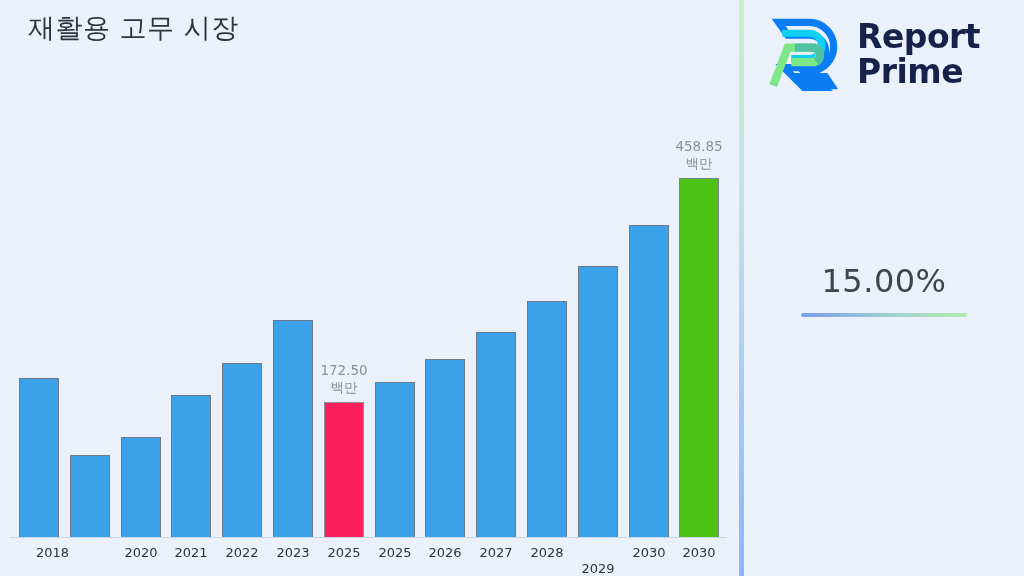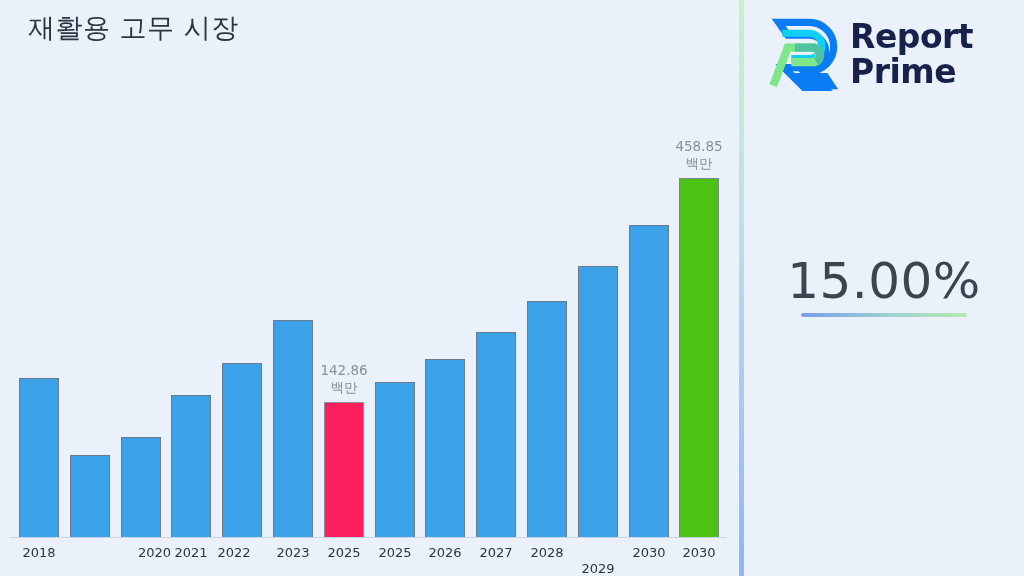--- a/index.html
+++ b/index.html
@@ -97,40 +97,40 @@
     width: 280px; height: 576px;
     background: #eaf1fb;
   }
 
   #logo-block {
     position: absolute;
     left: 20px; top: 8px;
     width: 248px; height: 92px;
     display: flex;
     align-items: center;
-    gap: 8px;
+    gap: 15px;
   }
   #logo-mark { width: 78px; height: 74px; flex: none; }
   #logo-wordmark {
     font-size: 33px;
     line-height: 35px;
     font-weight: bold;
     color: #17224b;
     letter-spacing: -0.5px;
   }
   #logo-wordmark div { display: block; }
 
   #cagr-block {
     position: absolute;
     left: 0; top: 255px;
     width: 280px;
     text-align: center;
   }
   #cagr-value {
-    font-size: 50px;
+    font-size: 32px;
     line-height: 52px;
     color: #3c4450;
     font-weight: 400;
     letter-spacing: 0.5px;
   }
   #cagr-rule {
     width: 166px;
     height: 4px;
     margin: 6px auto 5px auto;
     background: linear-gradient(to right, #7a9ceb 0%, #9fd3cf 55%, #b6e8b0 100%);
@@ -163,38 +163,38 @@
           <div class="bar pink" title="2024: 172.5" style="left: 324px; width: 40px; height: 135px; bottom: 39px; position: absolute; background-color: rgb(251, 31, 94);"></div>
           <div class="bar blue" title="2025: 198.4" style="left: 375px; width: 40px; height: 155px; bottom: 39px; position: absolute; background-color: rgb(59, 161, 232);"></div>
           <div class="bar blue" title="2026: 228.2" style="left: 425px; width: 40px; height: 178px; bottom: 39px; position: absolute; background-color: rgb(59, 161, 232);"></div>
           <div class="bar blue" title="2027: 262.4" style="left: 476px; width: 40px; height: 205px; bottom: 39px; position: absolute; background-color: rgb(59, 161, 232);"></div>
           <div class="bar blue" title="2028: 301.8" style="left: 527px; width: 40px; height: 236px; bottom: 39px; position: absolute; background-color: rgb(59, 161, 232);"></div>
           <div class="bar blue" title="2029: 347" style="left: 578px; width: 40px; height: 271px; bottom: 39px; position: absolute; background-color: rgb(59, 161, 232);"></div>
           <div class="bar blue" title="2030: 399" style="left: 629px; width: 40px; height: 312px; bottom: 39px; position: absolute; background-color: rgb(59, 161, 232);"></div>
           <div class="bar green" title="2031: 458.85" style="left: 679px; width: 40px; height: 359px; bottom: 39px; position: absolute; background-color: rgb(76, 194, 20);"></div>
         </div>
       <div id="ticks-layer">
-          <div class="x-tick" style="left: 9px;">2018</div>
+          <div class="x-tick" style="left: 9px; text-align: right;">2018</div>
           <div class="x-tick" style="left: 60px; margin-top: 44px;">2019</div>
-          <div class="x-tick" style="left: 111px; text-align: right;">2020</div>
+          <div class="x-tick" style="left: 111px;">2020</div>
           <div class="x-tick" style="left: 161px;">2021</div>
-          <div class="x-tick" style="left: 204px;">2022</div>
+          <div class="x-tick" style="left: 212px;">2022</div>
           <div class="x-tick" style="left: 263px;">2023</div>
           <div class="x-tick" style="left: 314px;">2025</div>
           <div class="x-tick" style="left: 365px;">2025</div>
           <div class="x-tick" style="left: 415px;">2026</div>
           <div class="x-tick" style="left: 466px;">2027</div>
           <div class="x-tick" style="left: 517px; text-align: center;">2028</div>
           <div class="x-tick" style="left: 568px; margin-top: 16px;">2029</div>
           <div class="x-tick" style="left: 619px;">2030</div>
           <div class="x-tick" style="left: 669px;">2030</div>
         </div>
       <div id="annotations-layer">
           <div class="bar-label" style="left: 284px; top: 362px;">
-            <div>142.86</div>
+            <div>172.50</div>
             <div>백만</div>
           </div>
           <div class="bar-label" style="left: 639px; top: 138px;">
             <div>458.85</div>
             <div>백만</div>
           </div>
         </div>
     </div>
   </section>
 

